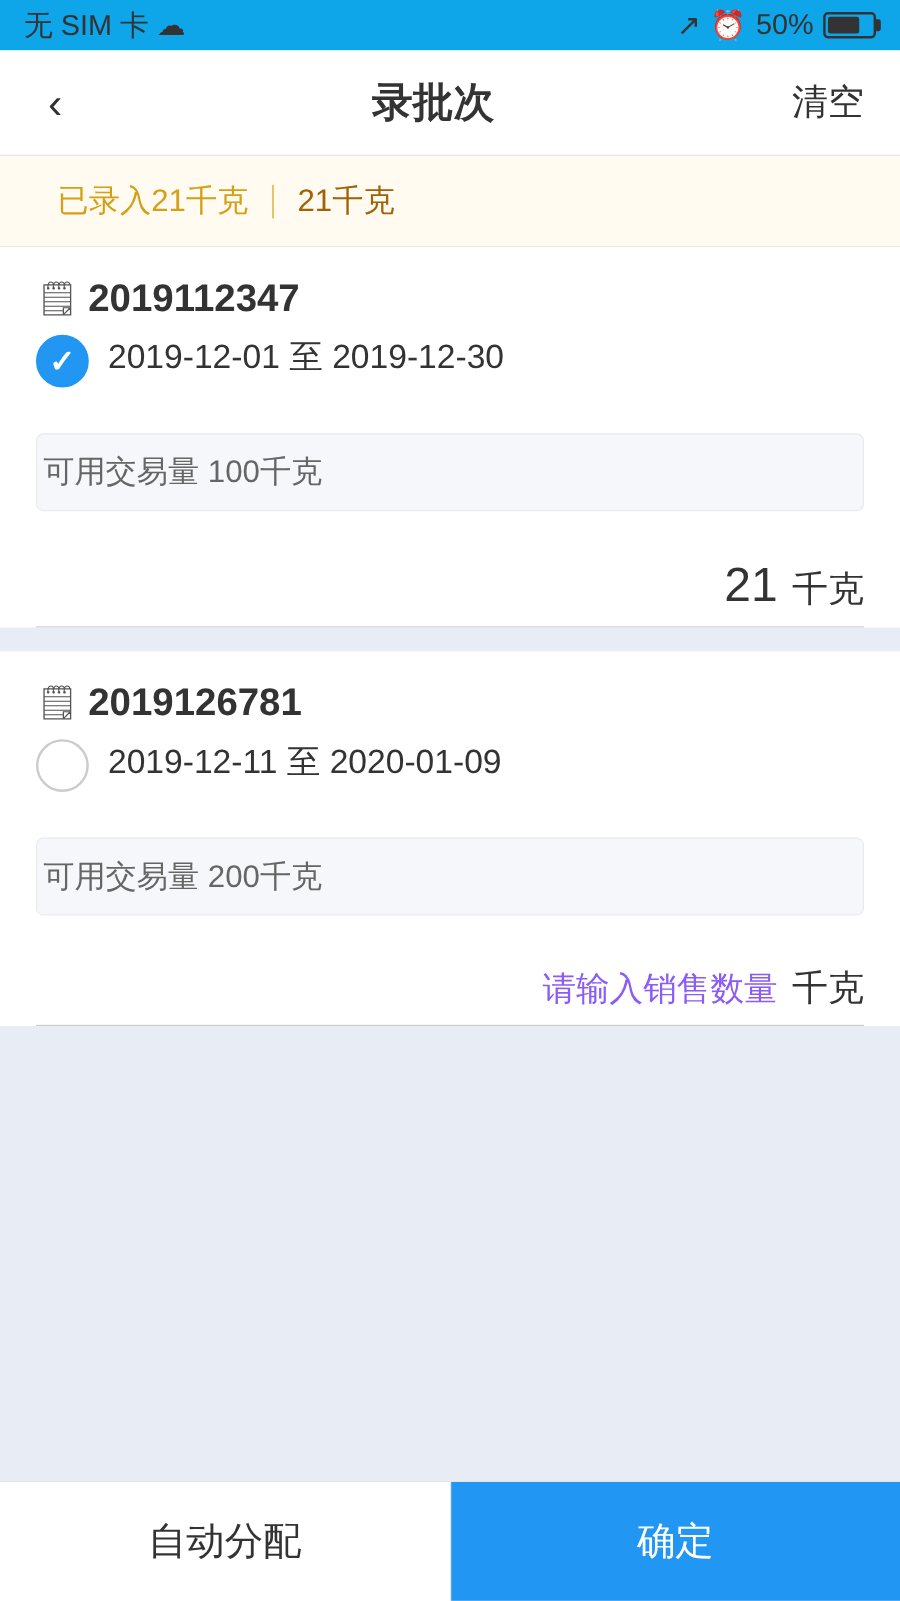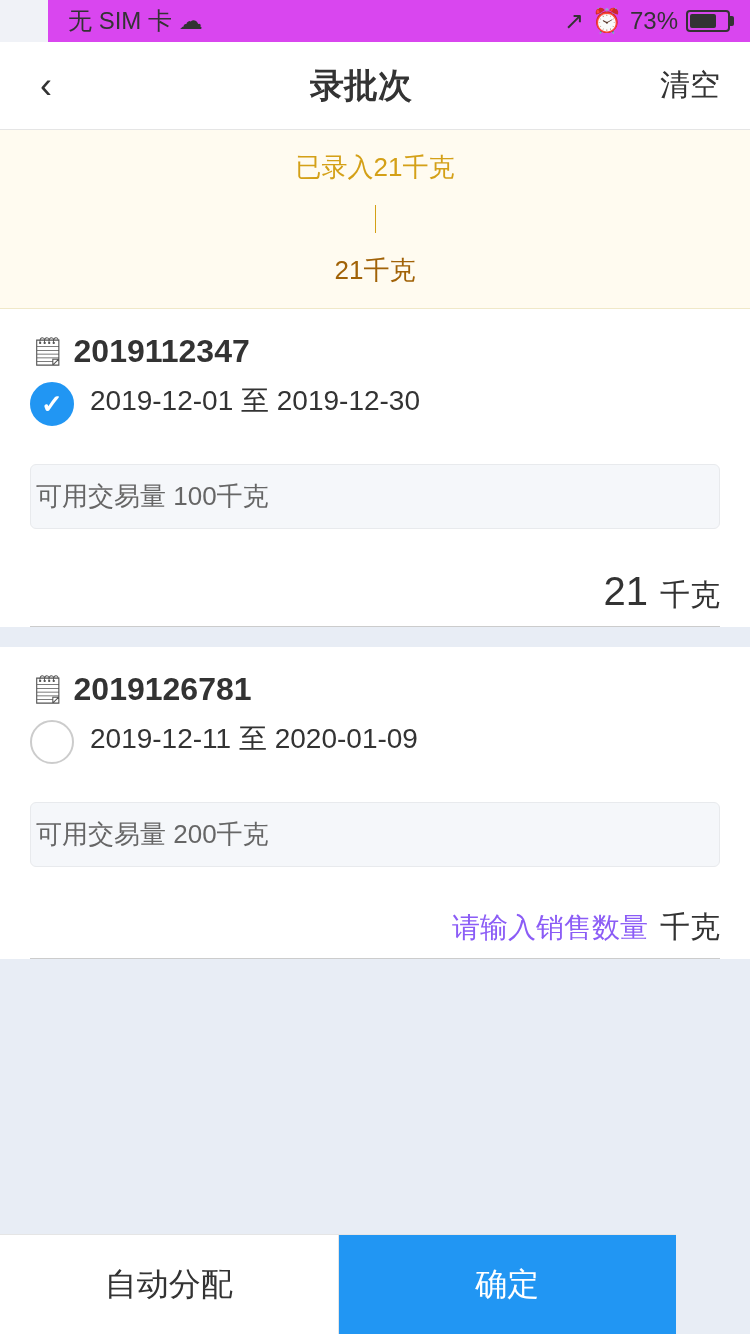--- a/index.html
+++ b/index.html
@@ -9,28 +9,27 @@
       min-height: 1334px;
       font-family: -apple-system, "PingFang SC", "Helvetica Neue", sans-serif;
       background: #f0f2f7;
       font-size: 28px;
       color: #333;
     }
 
     
     .status-bar {
       height: 42px;
-      background: #d946ef;
+      background: #0ea5e9;
       display: flex;
       align-items: center;
       justify-content: space-between;
       padding: 0 20px;
       font-size: 24px;
       font-weight: 500;
-      margin-left: 48px;
     }
     .status-left {
       display: flex;
       align-items: center;
       gap: 10px;
     }
     .status-center {
       font-size: 30px;
       font-weight: 600;
       position: absolute;
@@ -99,21 +98,20 @@
     }
 
     
     .summary-bar {
       background: #fffbf0;
       padding: 20px 48px;
       display: flex;
       align-items: center;
       gap: 20px;
       border-bottom: 1px solid #f0e8c8;
-      flex-direction: column;
     }
     .summary-text {
       font-size: 26px;
       color: #d4a017;
     }
     .summary-divider {
       width: 1px;
       height: 28px;
       background: #d4a017;
     }
@@ -245,21 +243,21 @@
       background: #e8edf5;
       flex: 1;
       min-height: 440px;
     }
 
     
     .bottom-bar {
       position: fixed;
       bottom: 0;
       left: 0;
-      width: 676px;
+      width: 750px;
       height: 100px;
       display: flex;
       background: #fff;
       border-top: 1px solid #e5e5e5;
     }
     .btn-auto {
       flex: 1;
       display: flex;
       align-items: center;
       justify-content: center;
@@ -282,21 +280,21 @@
 </head>
 <body>
 
 <div class="status-bar">
   <div class="status-left">
     <span>无 SIM 卡 ☁</span>
   </div>
   <div class="status-right">
     <span>↗</span>
     <span>⏰</span>
-    <span>73%</span>
+    <span>50%</span>
     <div class="battery-icon">
       <div class="battery-fill"></div>
     </div>
   </div>
 </div>
 
 <div class="nav-bar">
   <span class="nav-back">‹</span>
   <span class="nav-title">录批次</span>
   <span class="nav-clear">清空</span>

